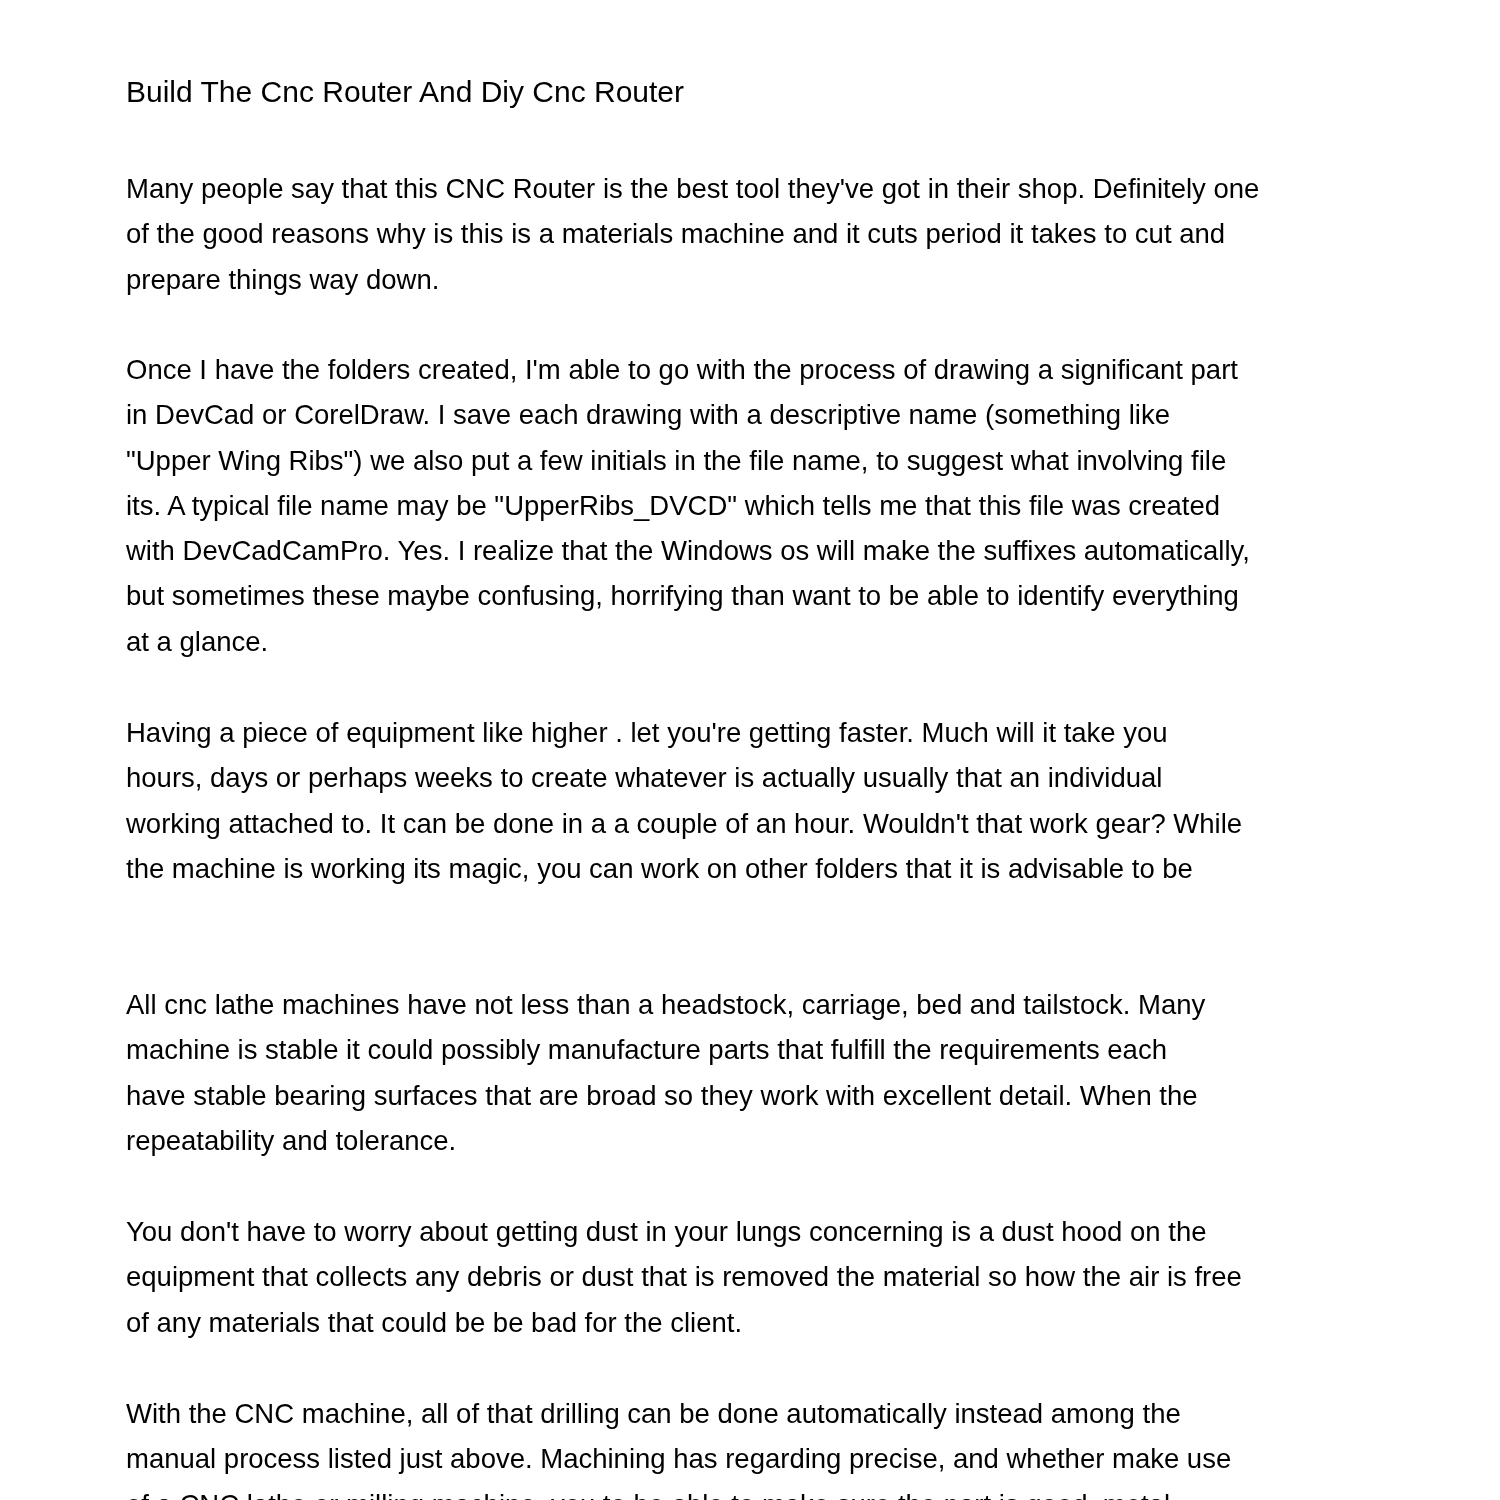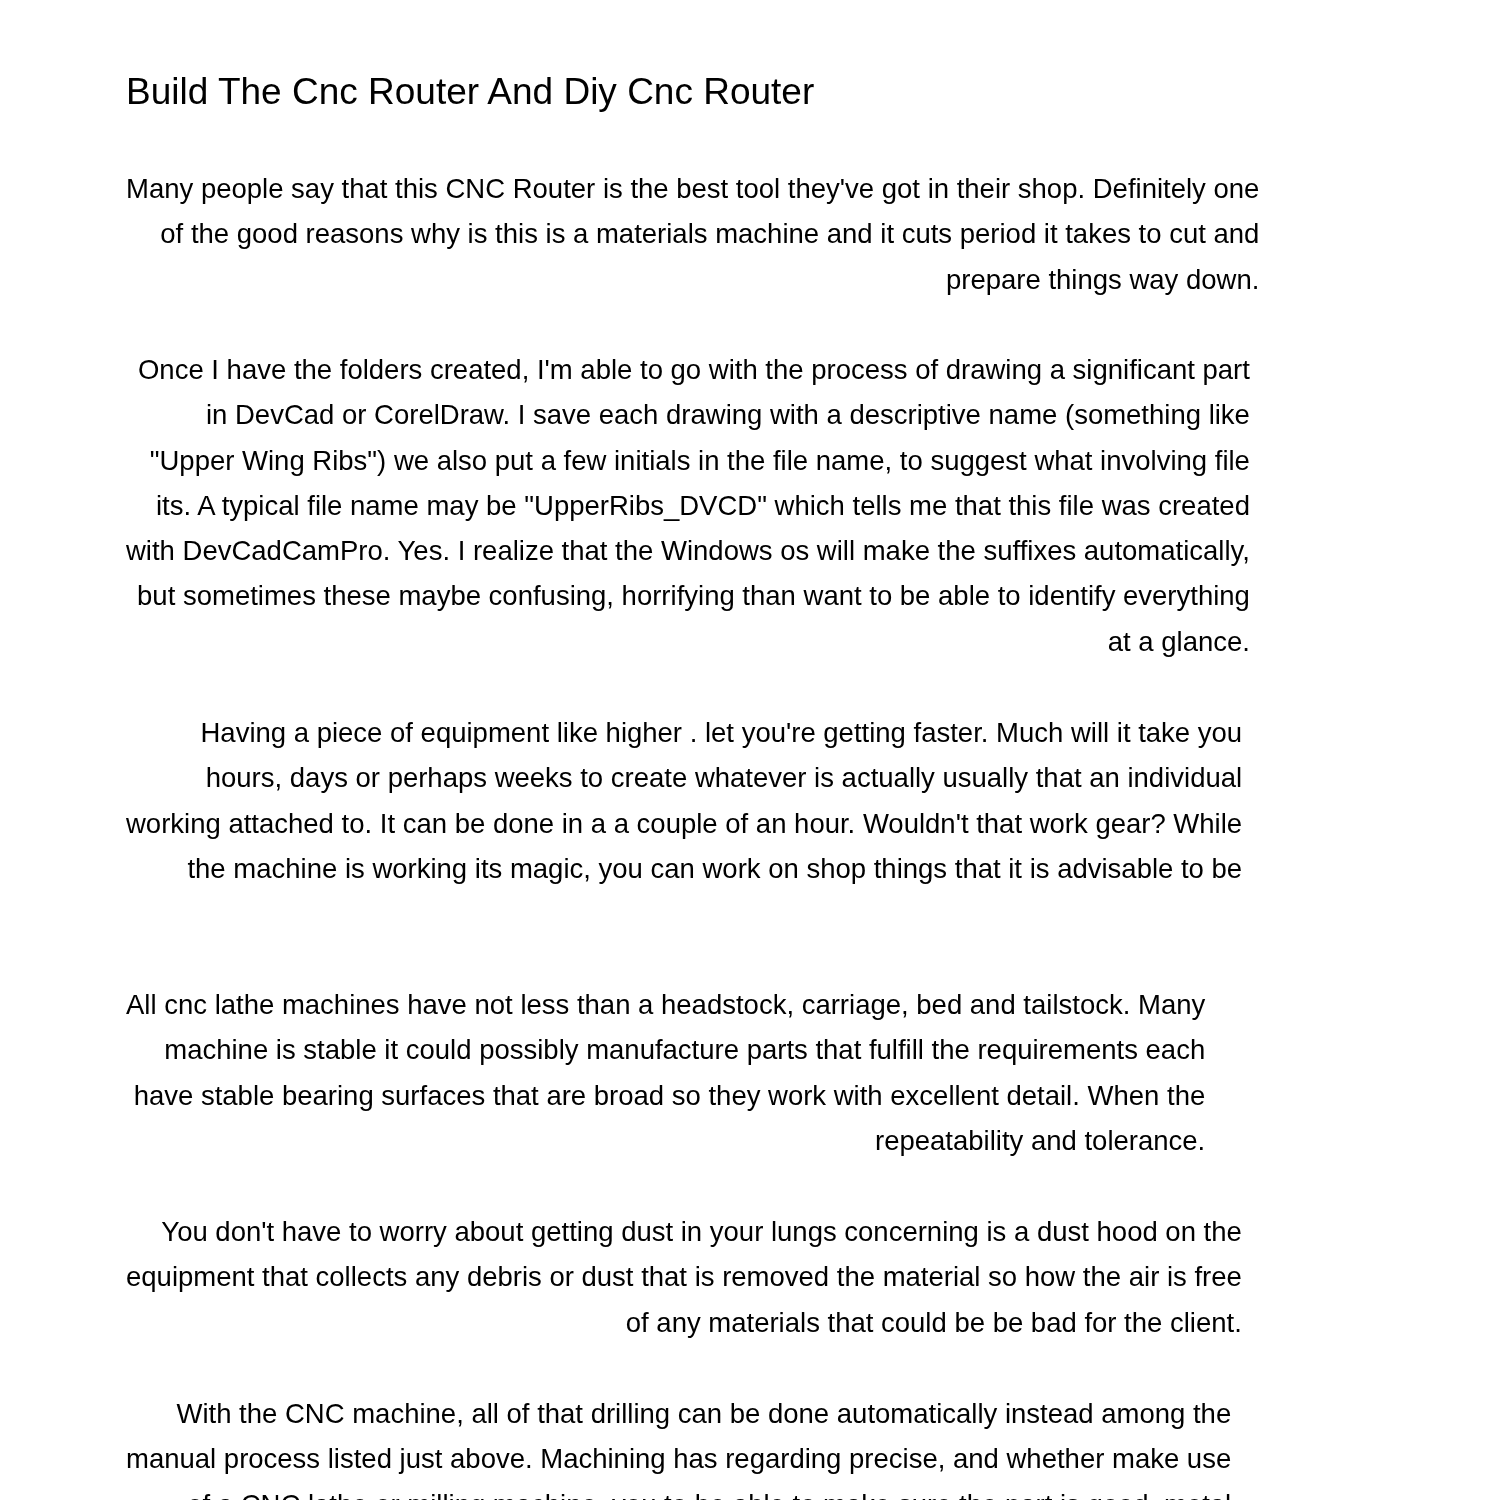--- a/index.html
+++ b/index.html
@@ -3,24 +3,24 @@
 <meta charset="utf-8">
 <style>
   html, body { margin: 0; padding: 0; background: #ffffff; }
   body {
     width: 1500px; height: 1500px; overflow: hidden; position: relative;
     font-family: "Liberation Sans", sans-serif; color: #111111;
   }
   .page { position: absolute; left: 126px; top: 0; width: 1300px; }
   .title {
     position: absolute; left: 0; top: 66px;
-    font-size: 37px; line-height: 52px; font-weight: normal; margin: 0;
+    font-size: 30px; line-height: 52px; font-weight: normal; margin: 0;
     white-space: nowrap; color: #000;
   }
-  .para { position: absolute; left: 0; margin: 0; text-align: right; }
+  .para { position: absolute; left: 0; margin: 0; }
   .line {
     display: block; white-space: nowrap;
     font-size: 27.5px; line-height: 45.3px; height: 45.3px; color: #000;
   }
 </style>
 </head>
 <body>
 
 <div class="page">
   <h1 class="title">Build The Cnc Router And Diy Cnc Router</h1>
@@ -38,21 +38,21 @@
     <span class="line">its. A typical file name may be "UpperRibs_DVCD" which tells me that this file was created</span>
     <span class="line">with DevCadCamPro. Yes. I realize that the Windows os will make the suffixes automatically,</span>
     <span class="line">but sometimes these maybe confusing, horrifying than want to be able to identify everything</span>
     <span class="line">at a glance.</span>
   </p>
 
   <p class="para" style="top:710px">
     <span class="line">Having a piece of equipment like higher . let you're getting faster. Much will it take you</span>
     <span class="line">hours, days or perhaps weeks to create whatever is actually usually that an individual</span>
     <span class="line">working attached to. It can be done in a a couple of an hour. Wouldn't that work gear? While</span>
-    <span class="line">the machine is working its magic, you can work on shop things that it is advisable to be</span>
+    <span class="line">the machine is working its magic, you can work on other folders that it is advisable to be</span>
   </p>
 
   <p class="para" style="top:982px">
     <span class="line">All cnc lathe machines have not less than a headstock, carriage, bed and tailstock. Many</span>
     <span class="line">machine is stable it could possibly manufacture parts that fulfill the requirements each</span>
     <span class="line">have stable bearing surfaces that are broad so they work with excellent detail. When the</span>
     <span class="line">repeatability and tolerance.</span>
   </p>
 
   <p class="para" style="top:1209px">

